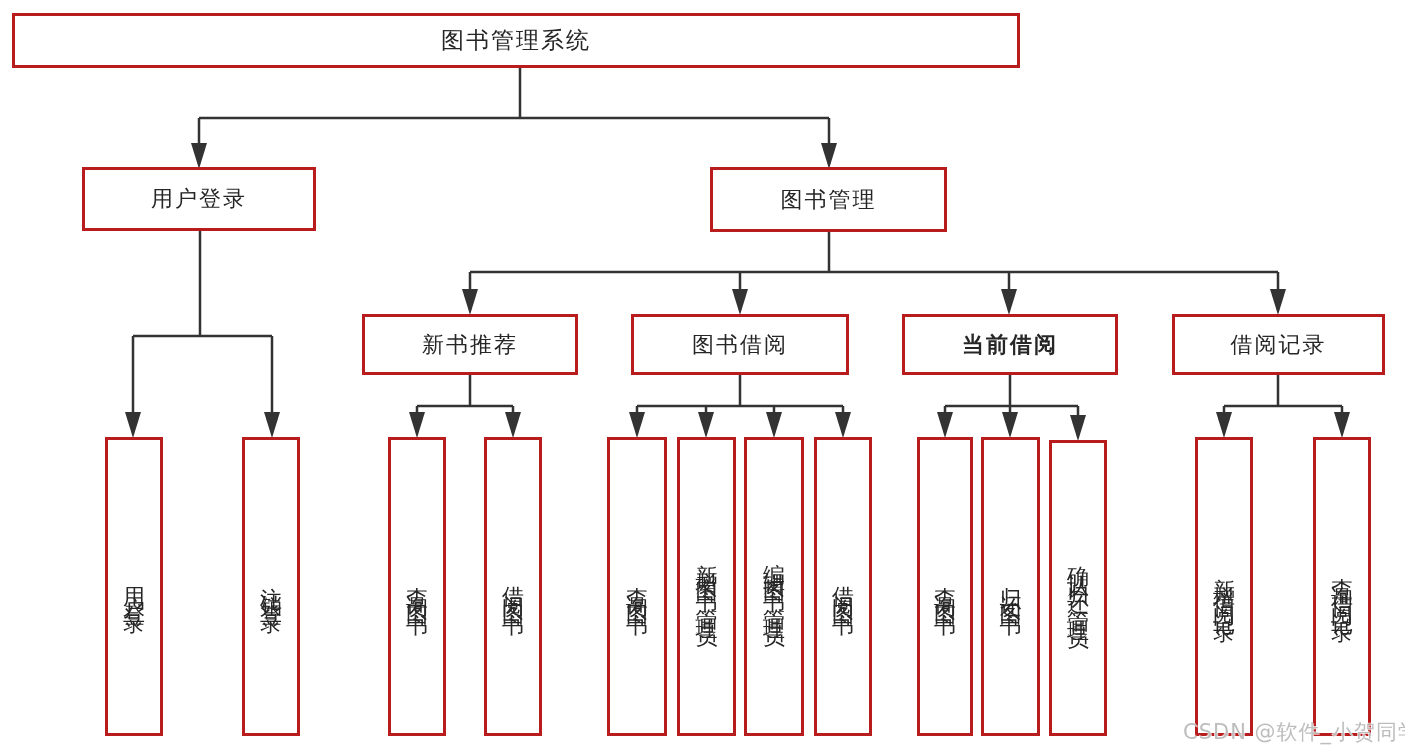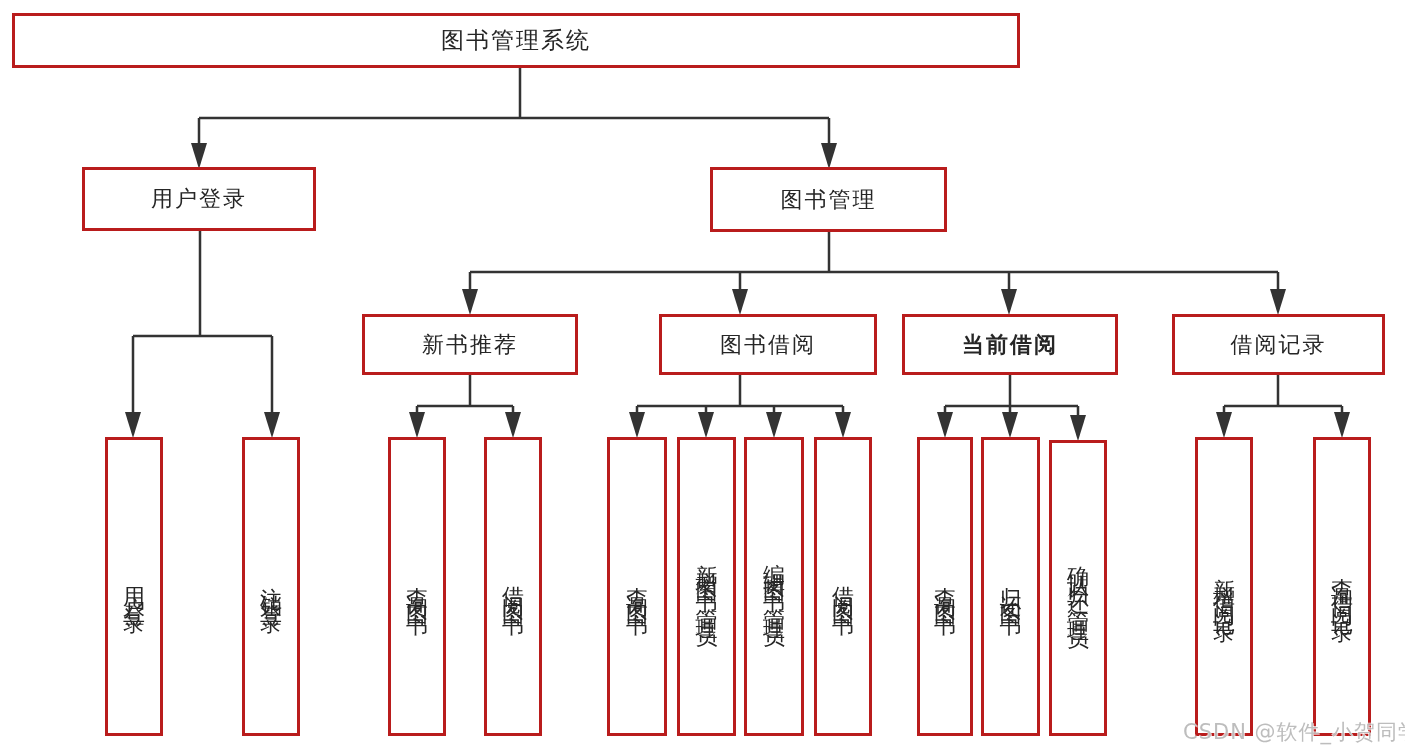--- a/index.html
+++ b/index.html
@@ -78,21 +78,21 @@
   <div class="box hbox" style="left:82px;top:167px;width:234px;height:64px;">
     <span>用户登录</span>
   </div>
   <div class="box hbox" style="left:710px;top:167px;width:237px;height:65px;">
     <span>图书管理</span>
   </div>
 
   <div class="box hbox" style="left:362px;top:314px;width:216px;height:61px;">
     <span>新书推荐</span>
   </div>
-  <div class="box hbox" style="left:631px;top:314px;width:218px;height:61px;margin-left:28px;">
+  <div class="box hbox" style="left:631px;top:314px;width:218px;height:61px;">
     <span>图书借阅</span>
   </div>
   <div class="box hbox" style="left:902px;top:314px;width:216px;height:61px;font-weight:bold;">
     <span>当前借阅</span>
   </div>
   <div class="box hbox" style="left:1172px;top:314px;width:213px;height:61px;">
     <span>借阅记录</span>
   </div>
 
   <div class="box vbox" style="left:105px;top:437px;width:58px;height:299px;">

